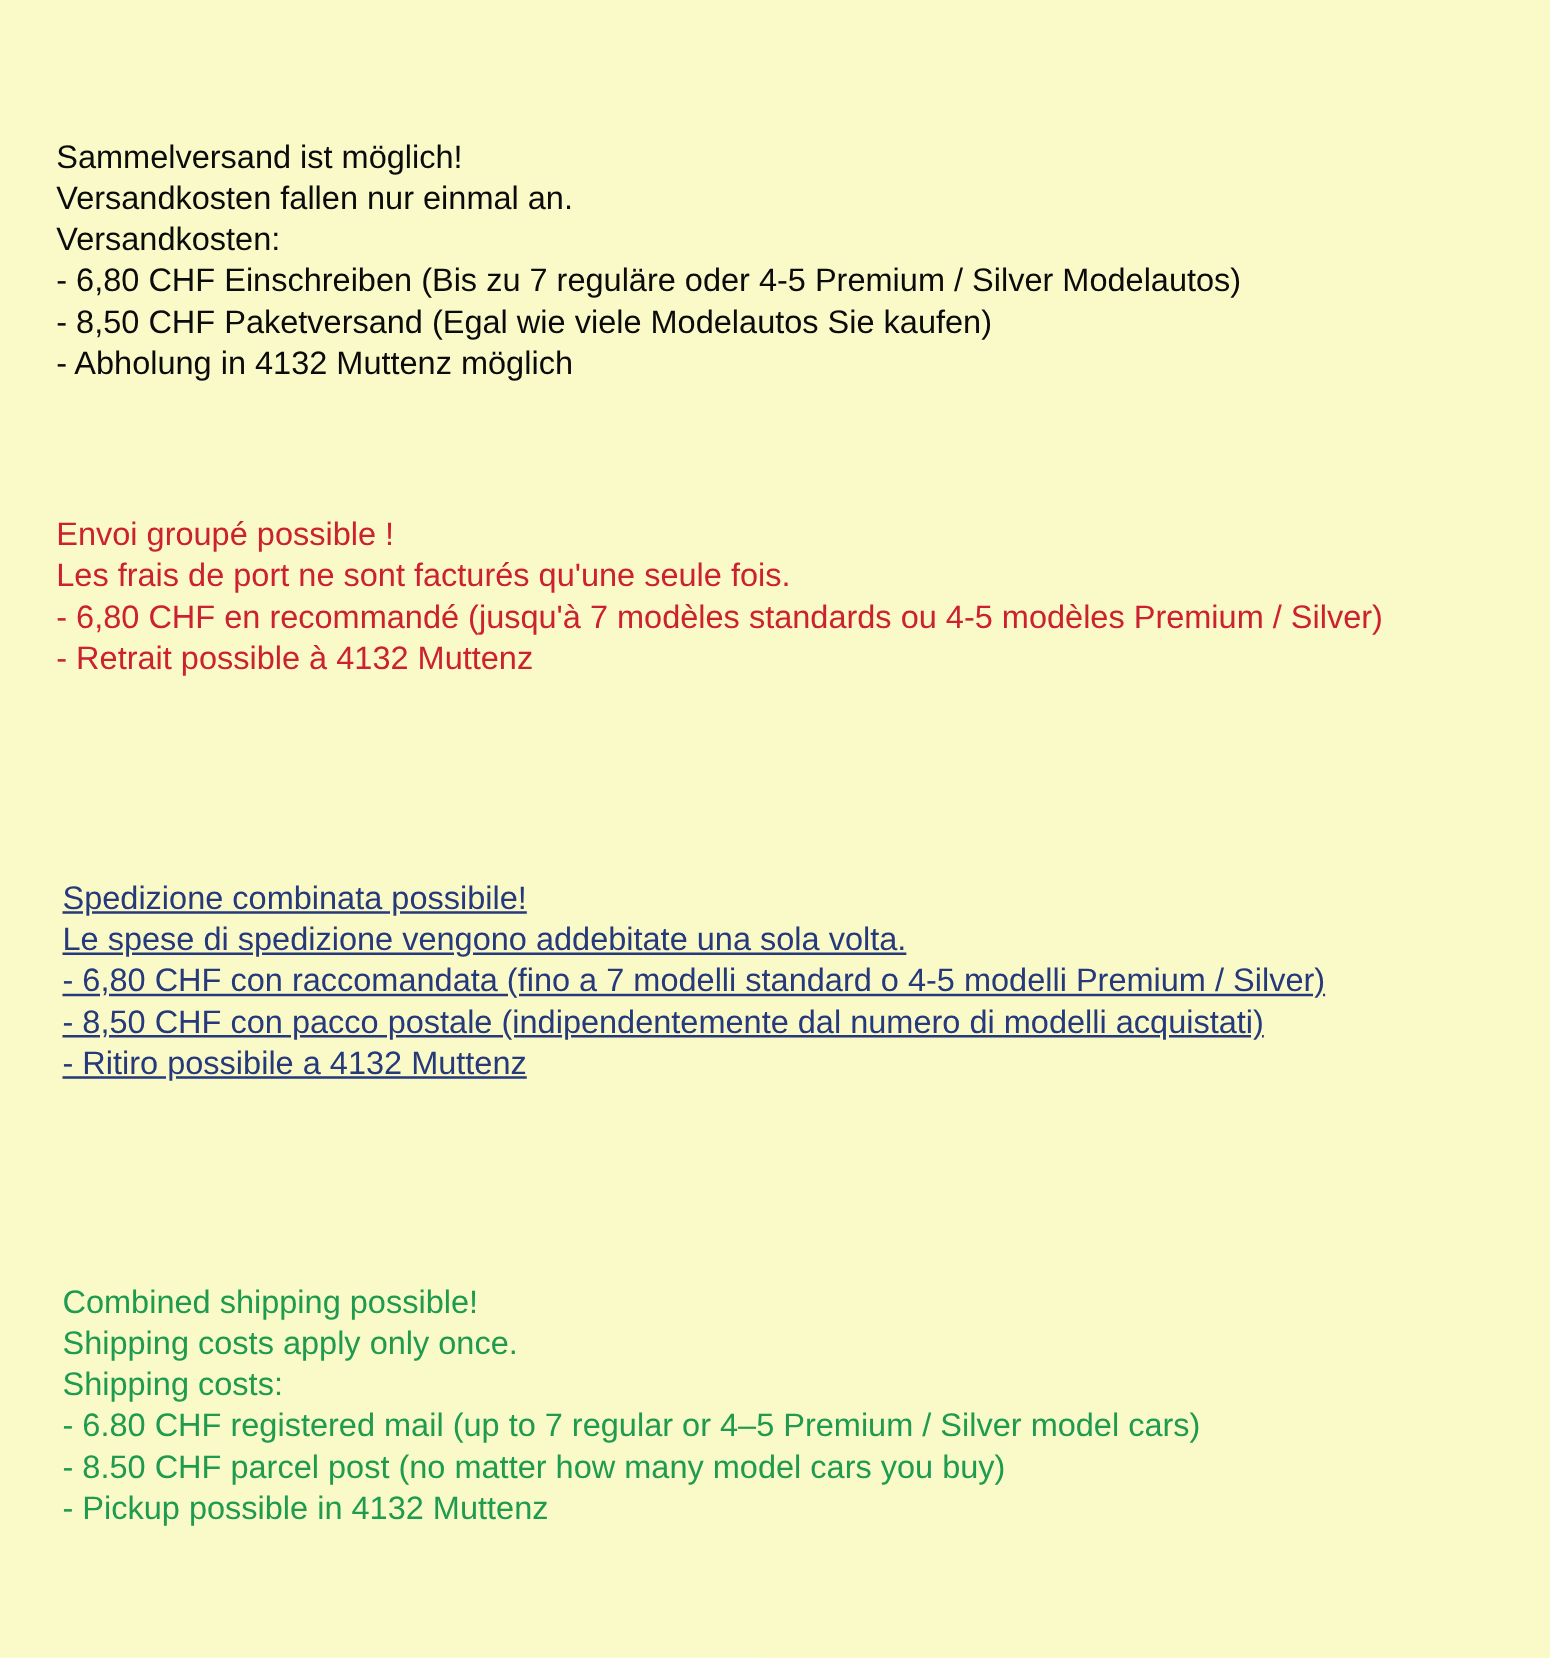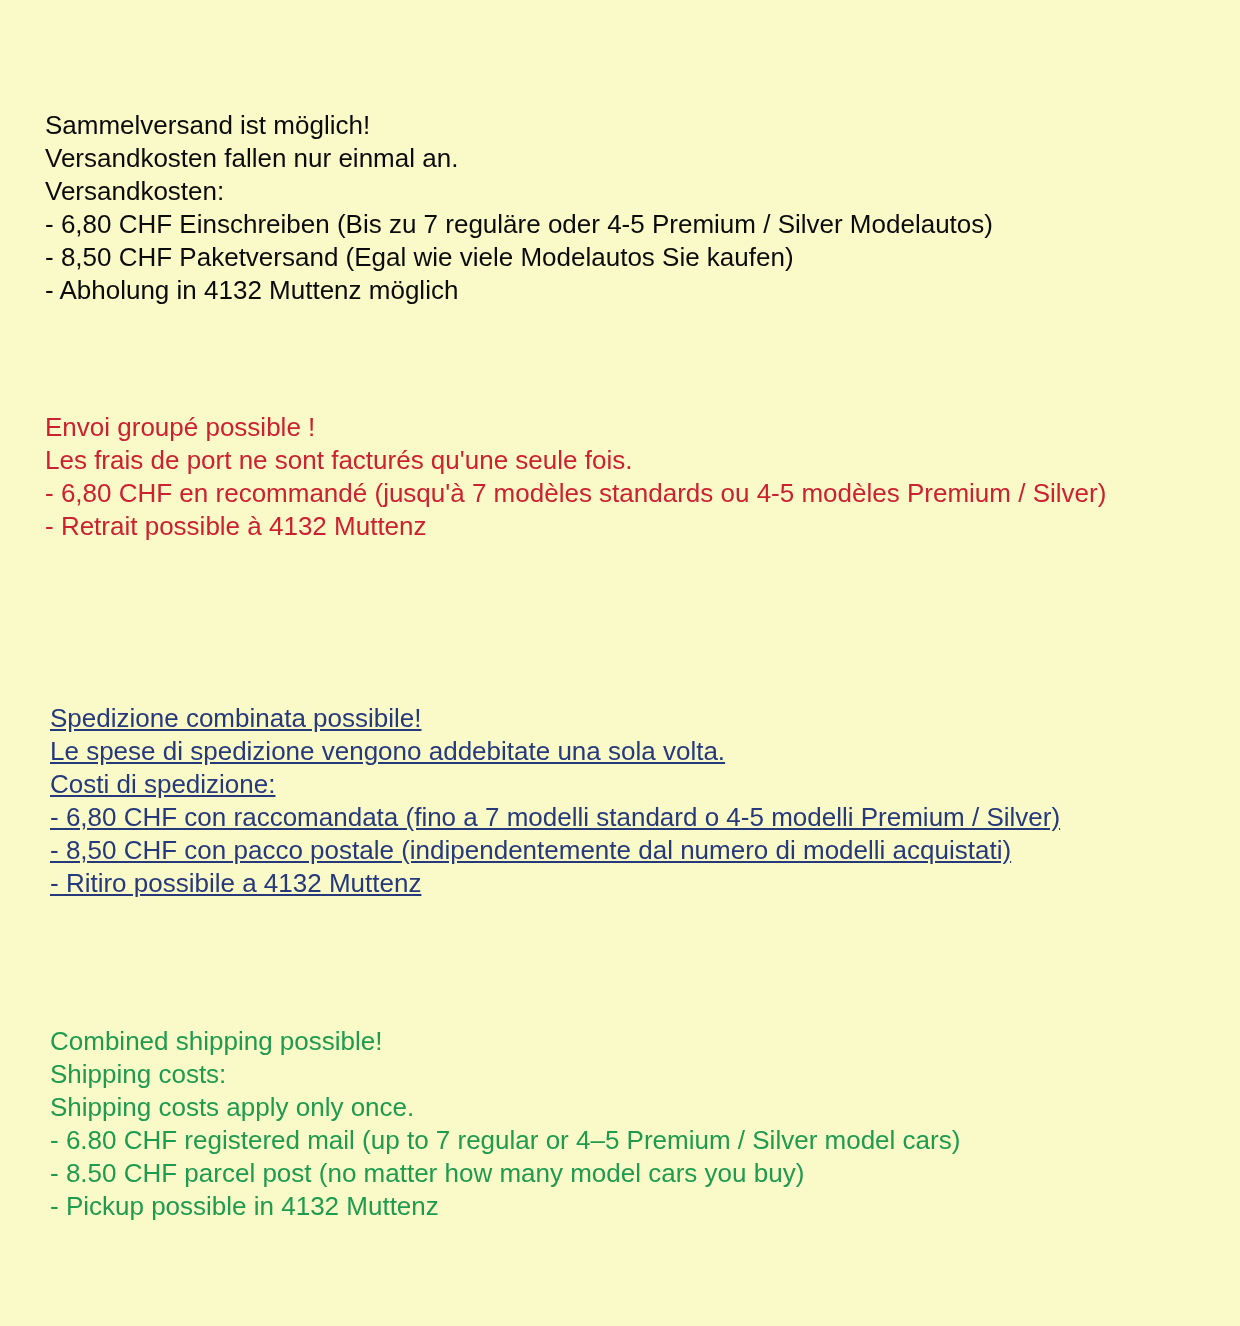--- a/index.html
+++ b/index.html
@@ -46,28 +46,27 @@
   <div class="lang-section sec-fr" style="color: rgb(204, 33, 48);">
     <div class="line">Envoi groupé possible !</div>
     <div class="line">Les frais de port ne sont facturés qu'une seule fois.</div>
     <div class="line">- 6,80 CHF en recommandé (jusqu'à 7 modèles standards ou 4-5 modèles Premium / Silver)</div>
     <div class="line">- Retrait possible à 4132 Muttenz</div>
   </div>
 
   <div class="lang-section sec-it" style="color: rgb(37, 57, 123); text-decoration: underline;">
     <div class="line">Spedizione combinata possibile!</div>
     <div class="line">Le spese di spedizione vengono addebitate una sola volta.</div>
-    <div class="line">Costi di spedizione:</div>
     <div class="line">- 6,80 CHF con raccomandata (fino a 7 modelli standard o 4-5 modelli Premium / Silver)</div>
     <div class="line">- 8,50 CHF con pacco postale (indipendentemente dal numero di modelli acquistati)</div>
     <div class="line">- Ritiro possibile a 4132 Muttenz</div>
   </div>
 
   <div class="lang-section sec-en" style="color: rgb(30, 155, 79);">
     <div class="line">Combined shipping possible!</div>
+    <div class="line">Shipping costs apply only once.</div>
     <div class="line">Shipping costs:</div>
-    <div class="line">Shipping costs apply only once.</div>
     <div class="line">- 6.80 CHF registered mail (up to 7 regular or 4–5 Premium / Silver model cars)</div>
     <div class="line">- 8.50 CHF parcel post (no matter how many model cars you buy)</div>
     <div class="line">- Pickup possible in 4132 Muttenz</div>
   </div>
 
 </div>
 
 </body></html>

